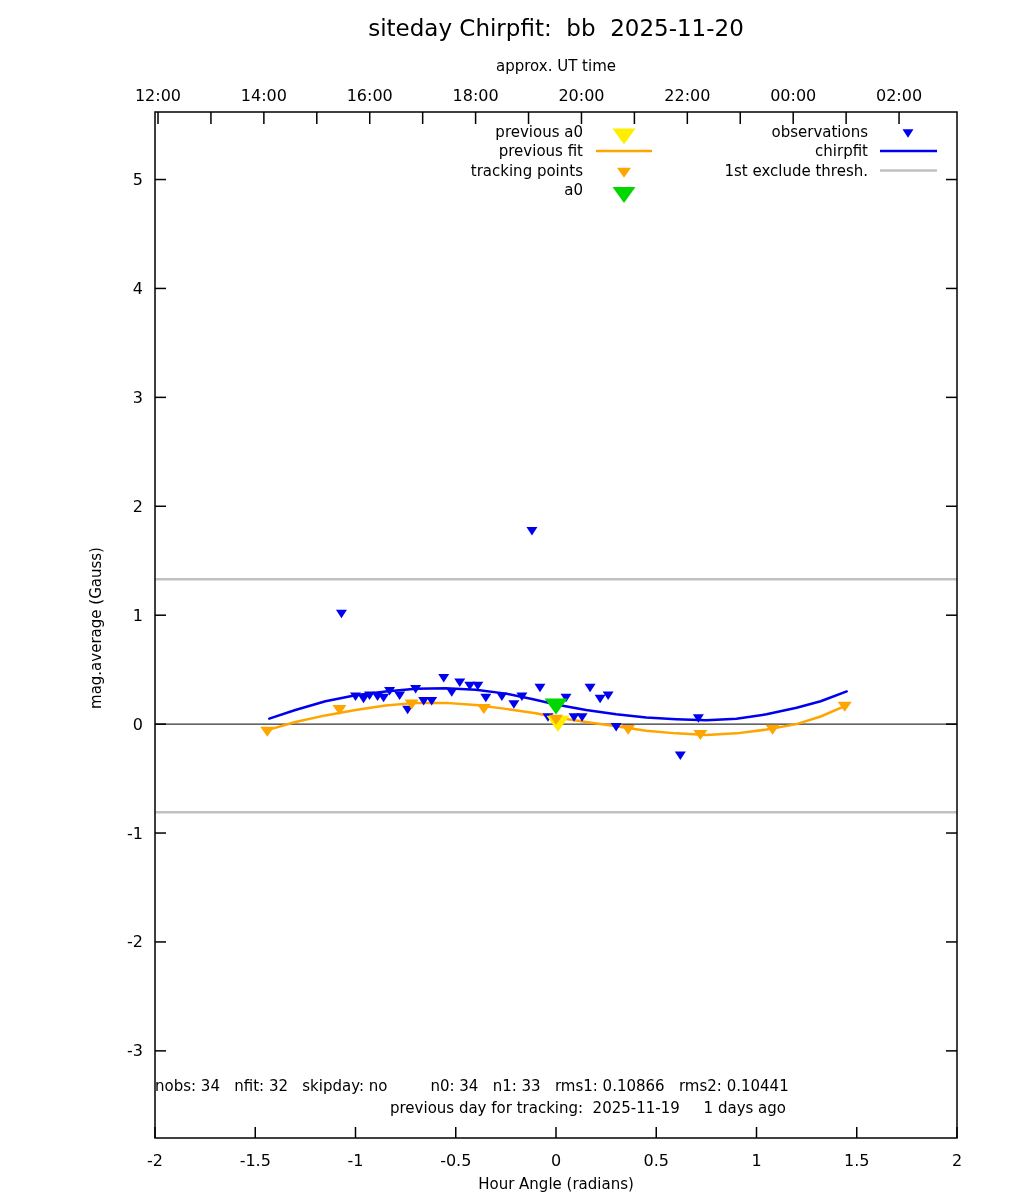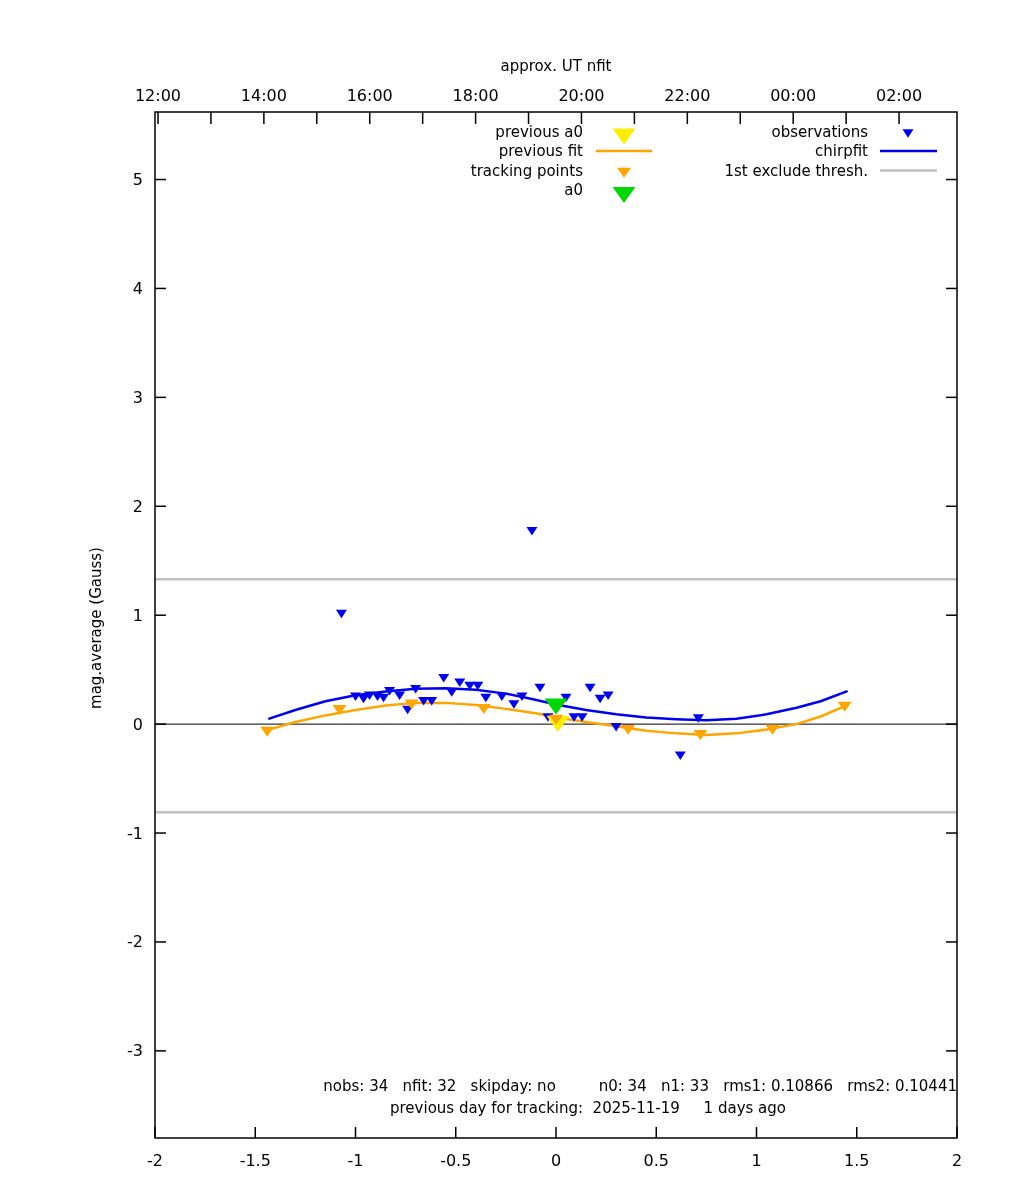--- a/index.html
+++ b/index.html
@@ -3,30 +3,32 @@
 <meta charset="utf-8">
 <style>
   html,body{margin:0;padding:0;background:#ffffff;}
   #page{position:relative;width:1024px;height:1200px;background:#ffffff;overflow:hidden;
         font-family:"DejaVu Sans","Liberation Sans",sans-serif;color:#000;}
   .abs{position:absolute;white-space:pre;}
   #chart-title{left:155px;top:15px;width:802px;text-align:center;font-size:23px;}
   #top-axis-label{left:155px;top:57px;width:802px;text-align:center;font-size:15px;}
   #x-axis-label{left:155px;top:1175px;width:802px;text-align:center;font-size:15px;}
   #y-axis-label{left:96px;top:628px;transform:translate(-50%,-50%) rotate(-90deg);font-size:15px;}
-  #stats-line1{left:155px;top:1077px;width:802px;text-align:right;font-size:15px;}
+  #stats-line1{left:155px;top:1077px;width:802px;text-align:left;font-size:15px;}
   #stats-line2{left:155px;top:1099px;width:802px;text-align:center;font-size:15px;margin-left:32px;}
   svg{position:absolute;left:0;top:0;}
 </style>
 </head>
 <body>
 
 <div id="page">
-  <div id="top-axis-label" class="abs">approx. UT nfit</div>
+  <div id="chart-title" class="abs">siteday Chirpfit:  bb  2025-11-20</div>
+  <div id="top-axis-label" class="abs">approx. UT time</div>
   <div id="y-axis-label" class="abs">mag.average (Gauss)</div>
+  <div id="x-axis-label" class="abs">Hour Angle (radians)</div>
   <div id="stats-line1" class="abs">nobs: 34   nfit: 32   skipday: no         n0: 34   n1: 33   rms1: 0.10866   rms2: 0.10441</div>
   <div id="stats-line2" class="abs">previous day for tracking:  2025-11-19     1 days ago</div>
   <svg id="plot" width="1024" height="1200" viewBox="0 0 1024 1200">
       <line x1="155" x2="957" y1="579.2547770700637" y2="579.2547770700637" stroke="#c0c0c0" stroke-width="2.5"></line>
       <line x1="155" x2="957" y1="812.3375796178343" y2="812.3375796178343" stroke="#c0c0c0" stroke-width="2.5"></line>
       <line x1="155" x2="957" y1="724.1146496815286" y2="724.1146496815286" stroke="#000" stroke-width="1"></line>
       <rect x="155" y="112" width="802" height="1026" fill="none" stroke="#000" stroke-width="1.5"></rect>
       <line x1="155" x2="166" y1="1050.8662420382166" y2="1050.8662420382166" stroke="#000" stroke-width="1.5"></line>
       <line x1="957" x2="946" y1="1050.8662420382166" y2="1050.8662420382166" stroke="#000" stroke-width="1.5"></line>
       <text x="143" y="1056.3662420382166" text-anchor="end" font-size="16" fill="#000" font-family="&quot;DejaVu Sans&quot;,&quot;Liberation Sans&quot;,sans-serif">-3</text>

